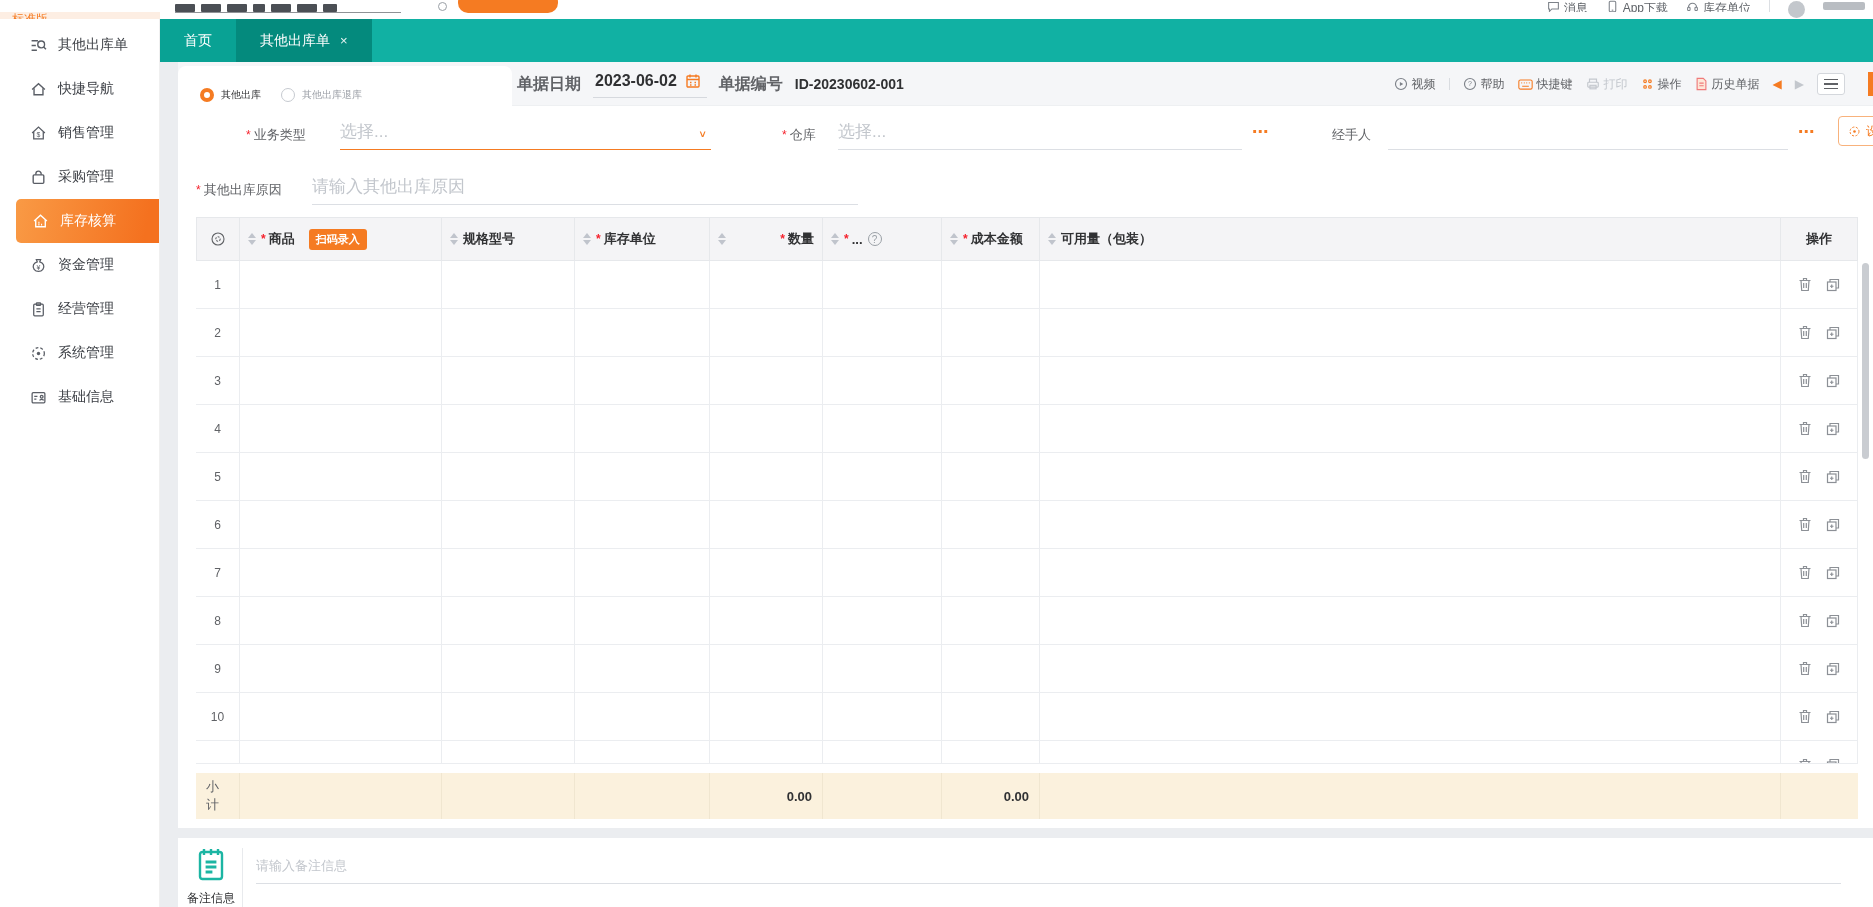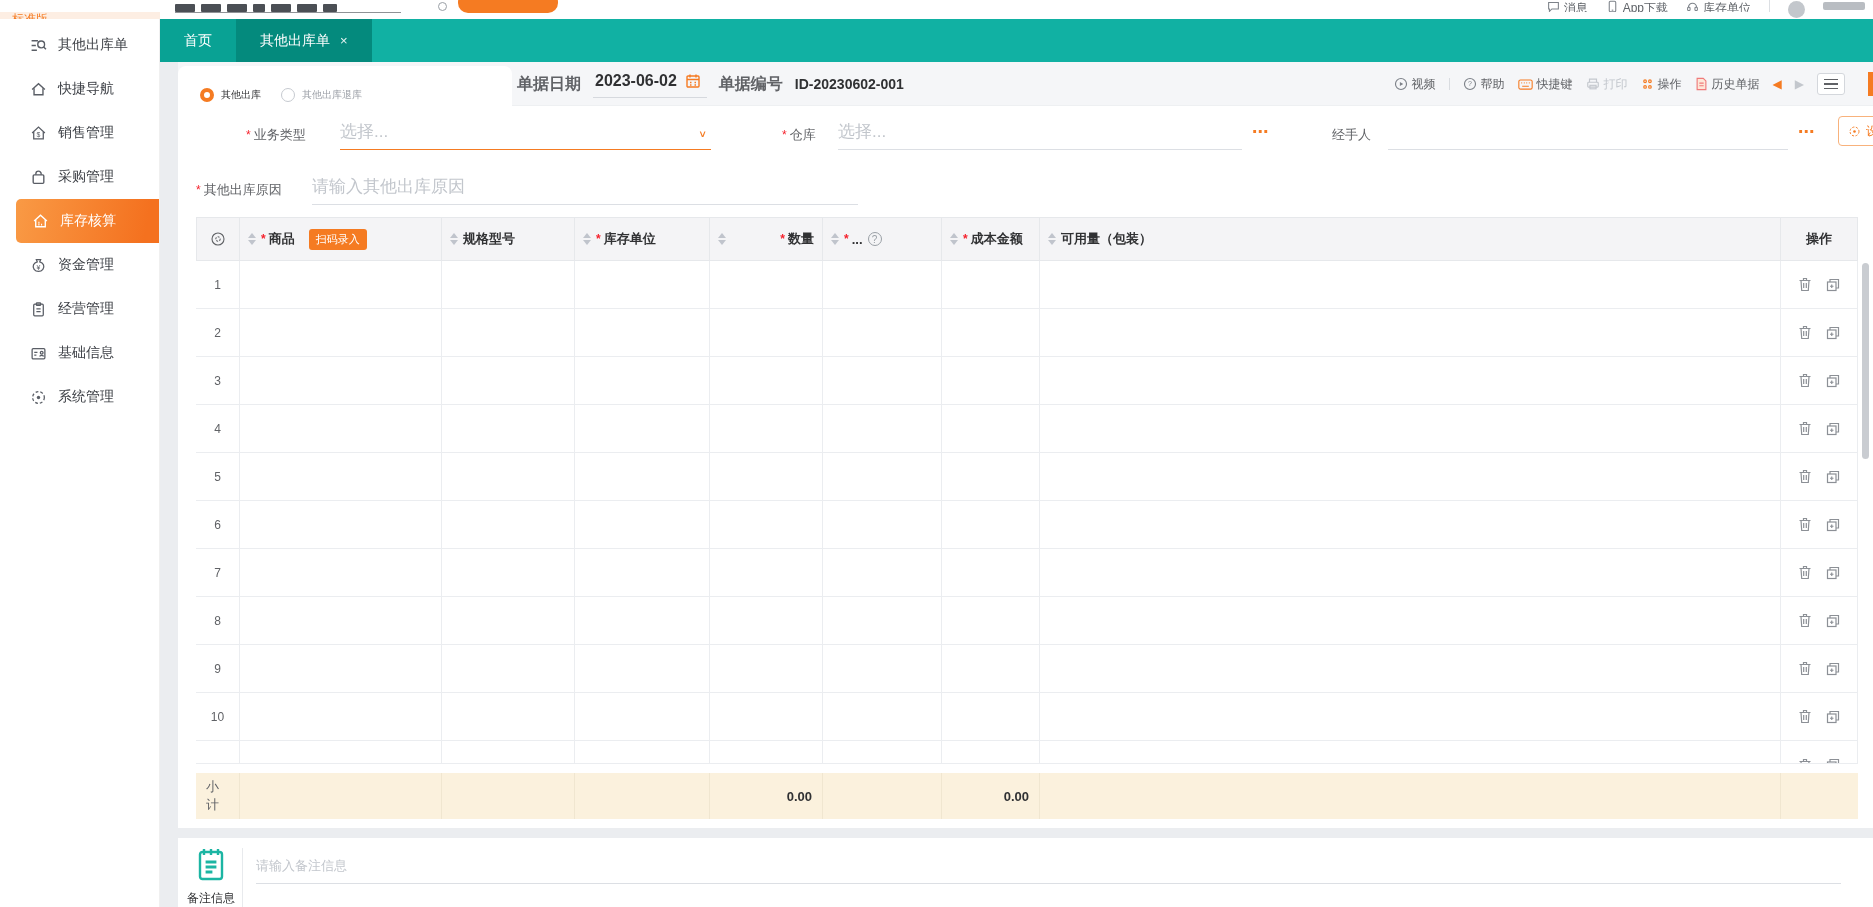--- a/index.html
+++ b/index.html
@@ -97,21 +97,21 @@
   .th { height:44px; background:#f4f4f6; border-top:1px solid #e6e8eb; border-bottom:1px solid #e6e8eb;
     font-size:13px; font-weight:700; color:#303133;}
   .th .cell { display:flex; align-items:center; padding:0 8px; border-right:1px solid #e6e8eb; overflow:hidden;}
   .th .cell:first-child { border-left:1px solid #e6e8eb; justify-content:center;}
   .th .c7 { border-right:none; }
   .th .c8 { border-right:1px solid #e6e8eb; border-left:1px solid #e6e8eb; justify-content:center;}
   .sorter { display:flex; flex-direction:column; gap:2px; margin-right:5px; flex:none;}
   .sorter i { width:0; height:0; border-left:4px solid transparent; border-right:4px solid transparent; display:block;}
   .sorter .up { border-bottom:5px solid #c0c4cc; }
   .sorter .dn { border-top:5px solid #c0c4cc; }
-  .badge { background:#f57b22; color:#fff; font-size:11px; font-weight:400; border-radius:3px;
+  .badge { background:#f57b22; color:#fff; font-size:11px; font-weight:700; border-radius:3px;
     padding:3px 7px; margin-left:14px; cursor:pointer; white-space:nowrap;}
   .qhead { justify-content:space-between !important; }
   .helpc { width:14px; height:14px; border-radius:50%; border:1px solid #9aa0a6; color:#9aa0a6;
     font-size:10px; display:inline-flex; align-items:center; justify-content:center; margin-left:5px; font-weight:400;}
   .tr { height:48px; border-bottom:1px solid #ebedf0; background:#fff;}
   .tr .cell { border-right:1px solid #ebedf0; display:flex; align-items:center; padding:0 8px;}
   .tr .cell.c0 { justify-content:center; color:#606266; font-size:12px;}
   .tr .c7 { border-right:none;}
   .tr .c8 { border-left:1px solid #ebedf0; border-right:1px solid #ebedf0;
     justify-content:center; gap:14px;}
@@ -237,33 +237,33 @@
     <div class="side-item">
       <svg width="17" height="17" viewBox="0 0 16 16" fill="none" stroke-width="1.2">
           <rect x="3.5" y="3" width="9" height="11" rx="1"></rect>
           <rect x="6" y="1.8" width="4" height="2.4" rx="0.6"></rect>
           <path d="M6 7.5h4M6 10h4"></path>
         </svg>
       <span>经营管理</span>
     </div>
     <div class="side-item">
       <svg width="17" height="17" viewBox="0 0 16 16" fill="none" stroke-width="1.2">
+          <circle cx="8" cy="8" r="5.5" stroke-dasharray="2.6 1.9"></circle>
+          <circle cx="8" cy="8" r="1.6" fill="#5a5e66" stroke="none"></circle>
+        </svg>
+      <span>系统管理</span>
+    </div>
+    <div class="side-item">
+      <svg width="17" height="17" viewBox="0 0 16 16" fill="none" stroke-width="1.2">
           <rect x="2" y="3.5" width="12" height="9.5" rx="1"></rect>
           <path d="M4 7h3M4 9.5h2"></path>
           <circle cx="11" cy="7.2" r="1.3"></circle>
           <path d="M9.2 10.8c0-1.3 3.6-1.3 3.6 0"></path>
         </svg>
       <span>基础信息</span>
-    </div>
-    <div class="side-item">
-      <svg width="17" height="17" viewBox="0 0 16 16" fill="none" stroke-width="1.2">
-          <circle cx="8" cy="8" r="5.5" stroke-dasharray="2.6 1.9"></circle>
-          <circle cx="8" cy="8" r="1.6" fill="#5a5e66" stroke="none"></circle>
-        </svg>
-      <span>系统管理</span>
     </div>
   </div>
 </div>
 
 <div class="abs gutter"></div>
 <div class="abs card"></div>
 <div class="abs card-strip"></div>
 
 <div class="abs radio-box">
   <label class="radio sel">

